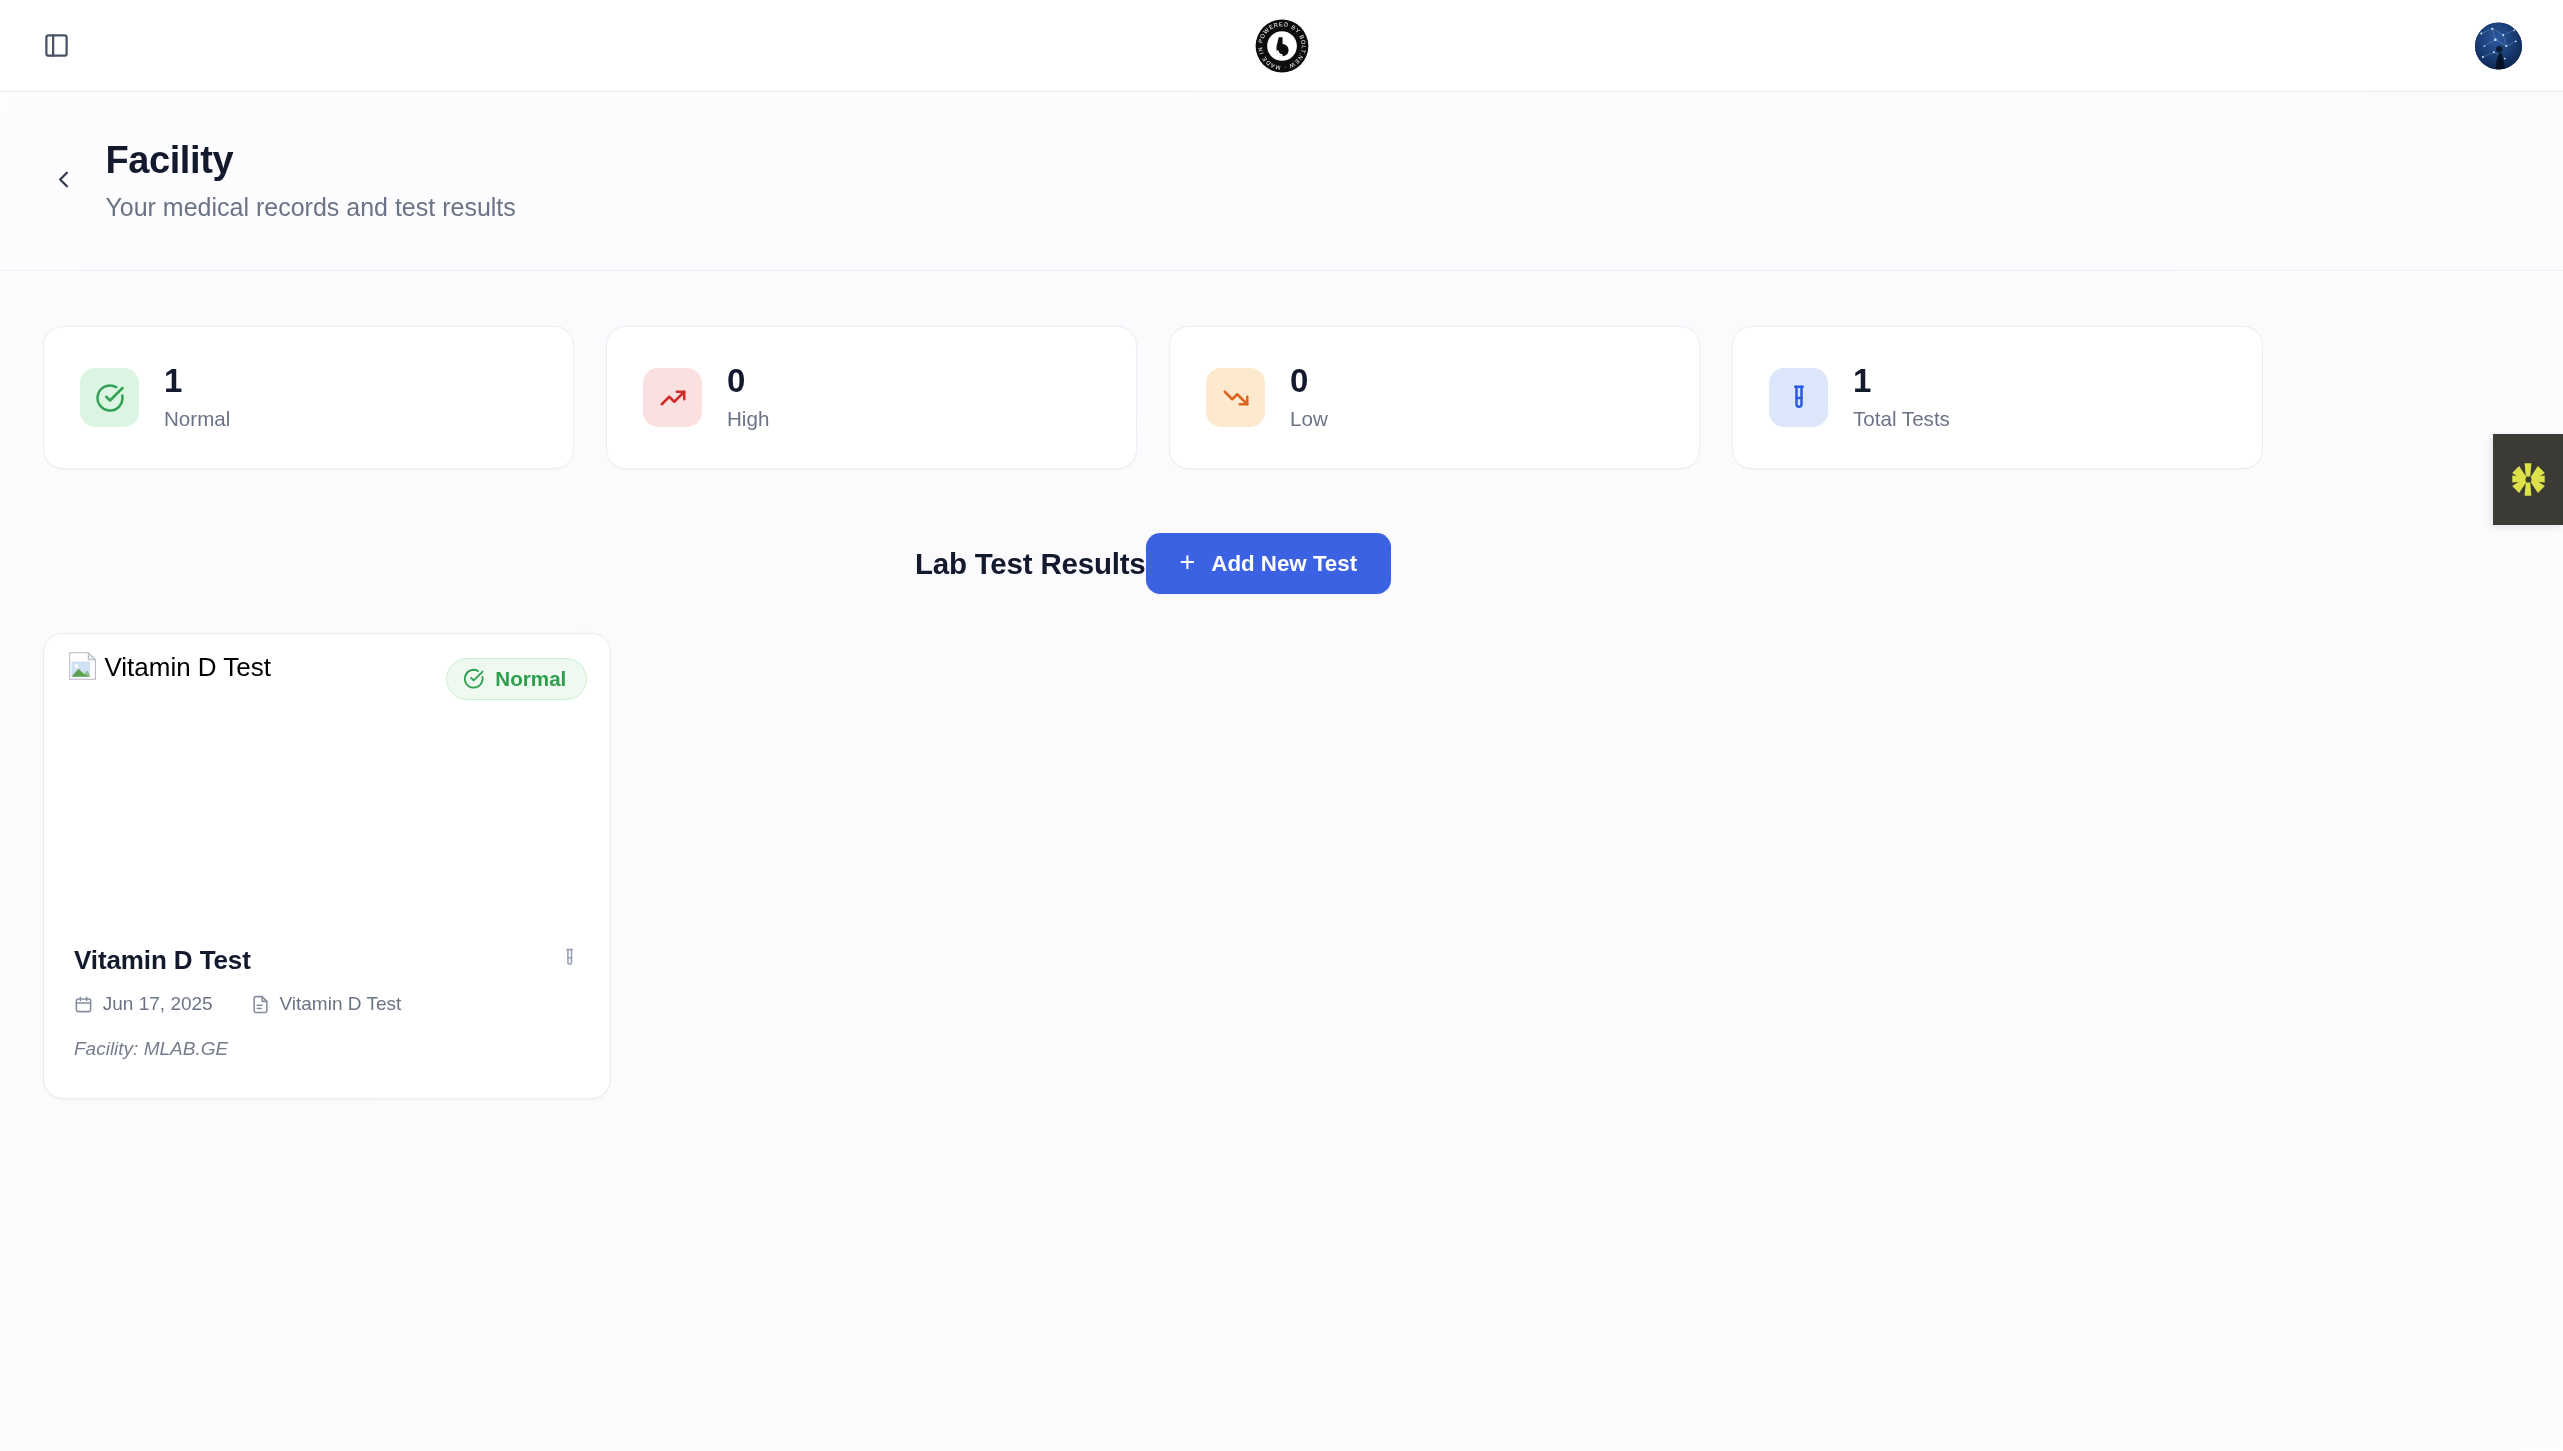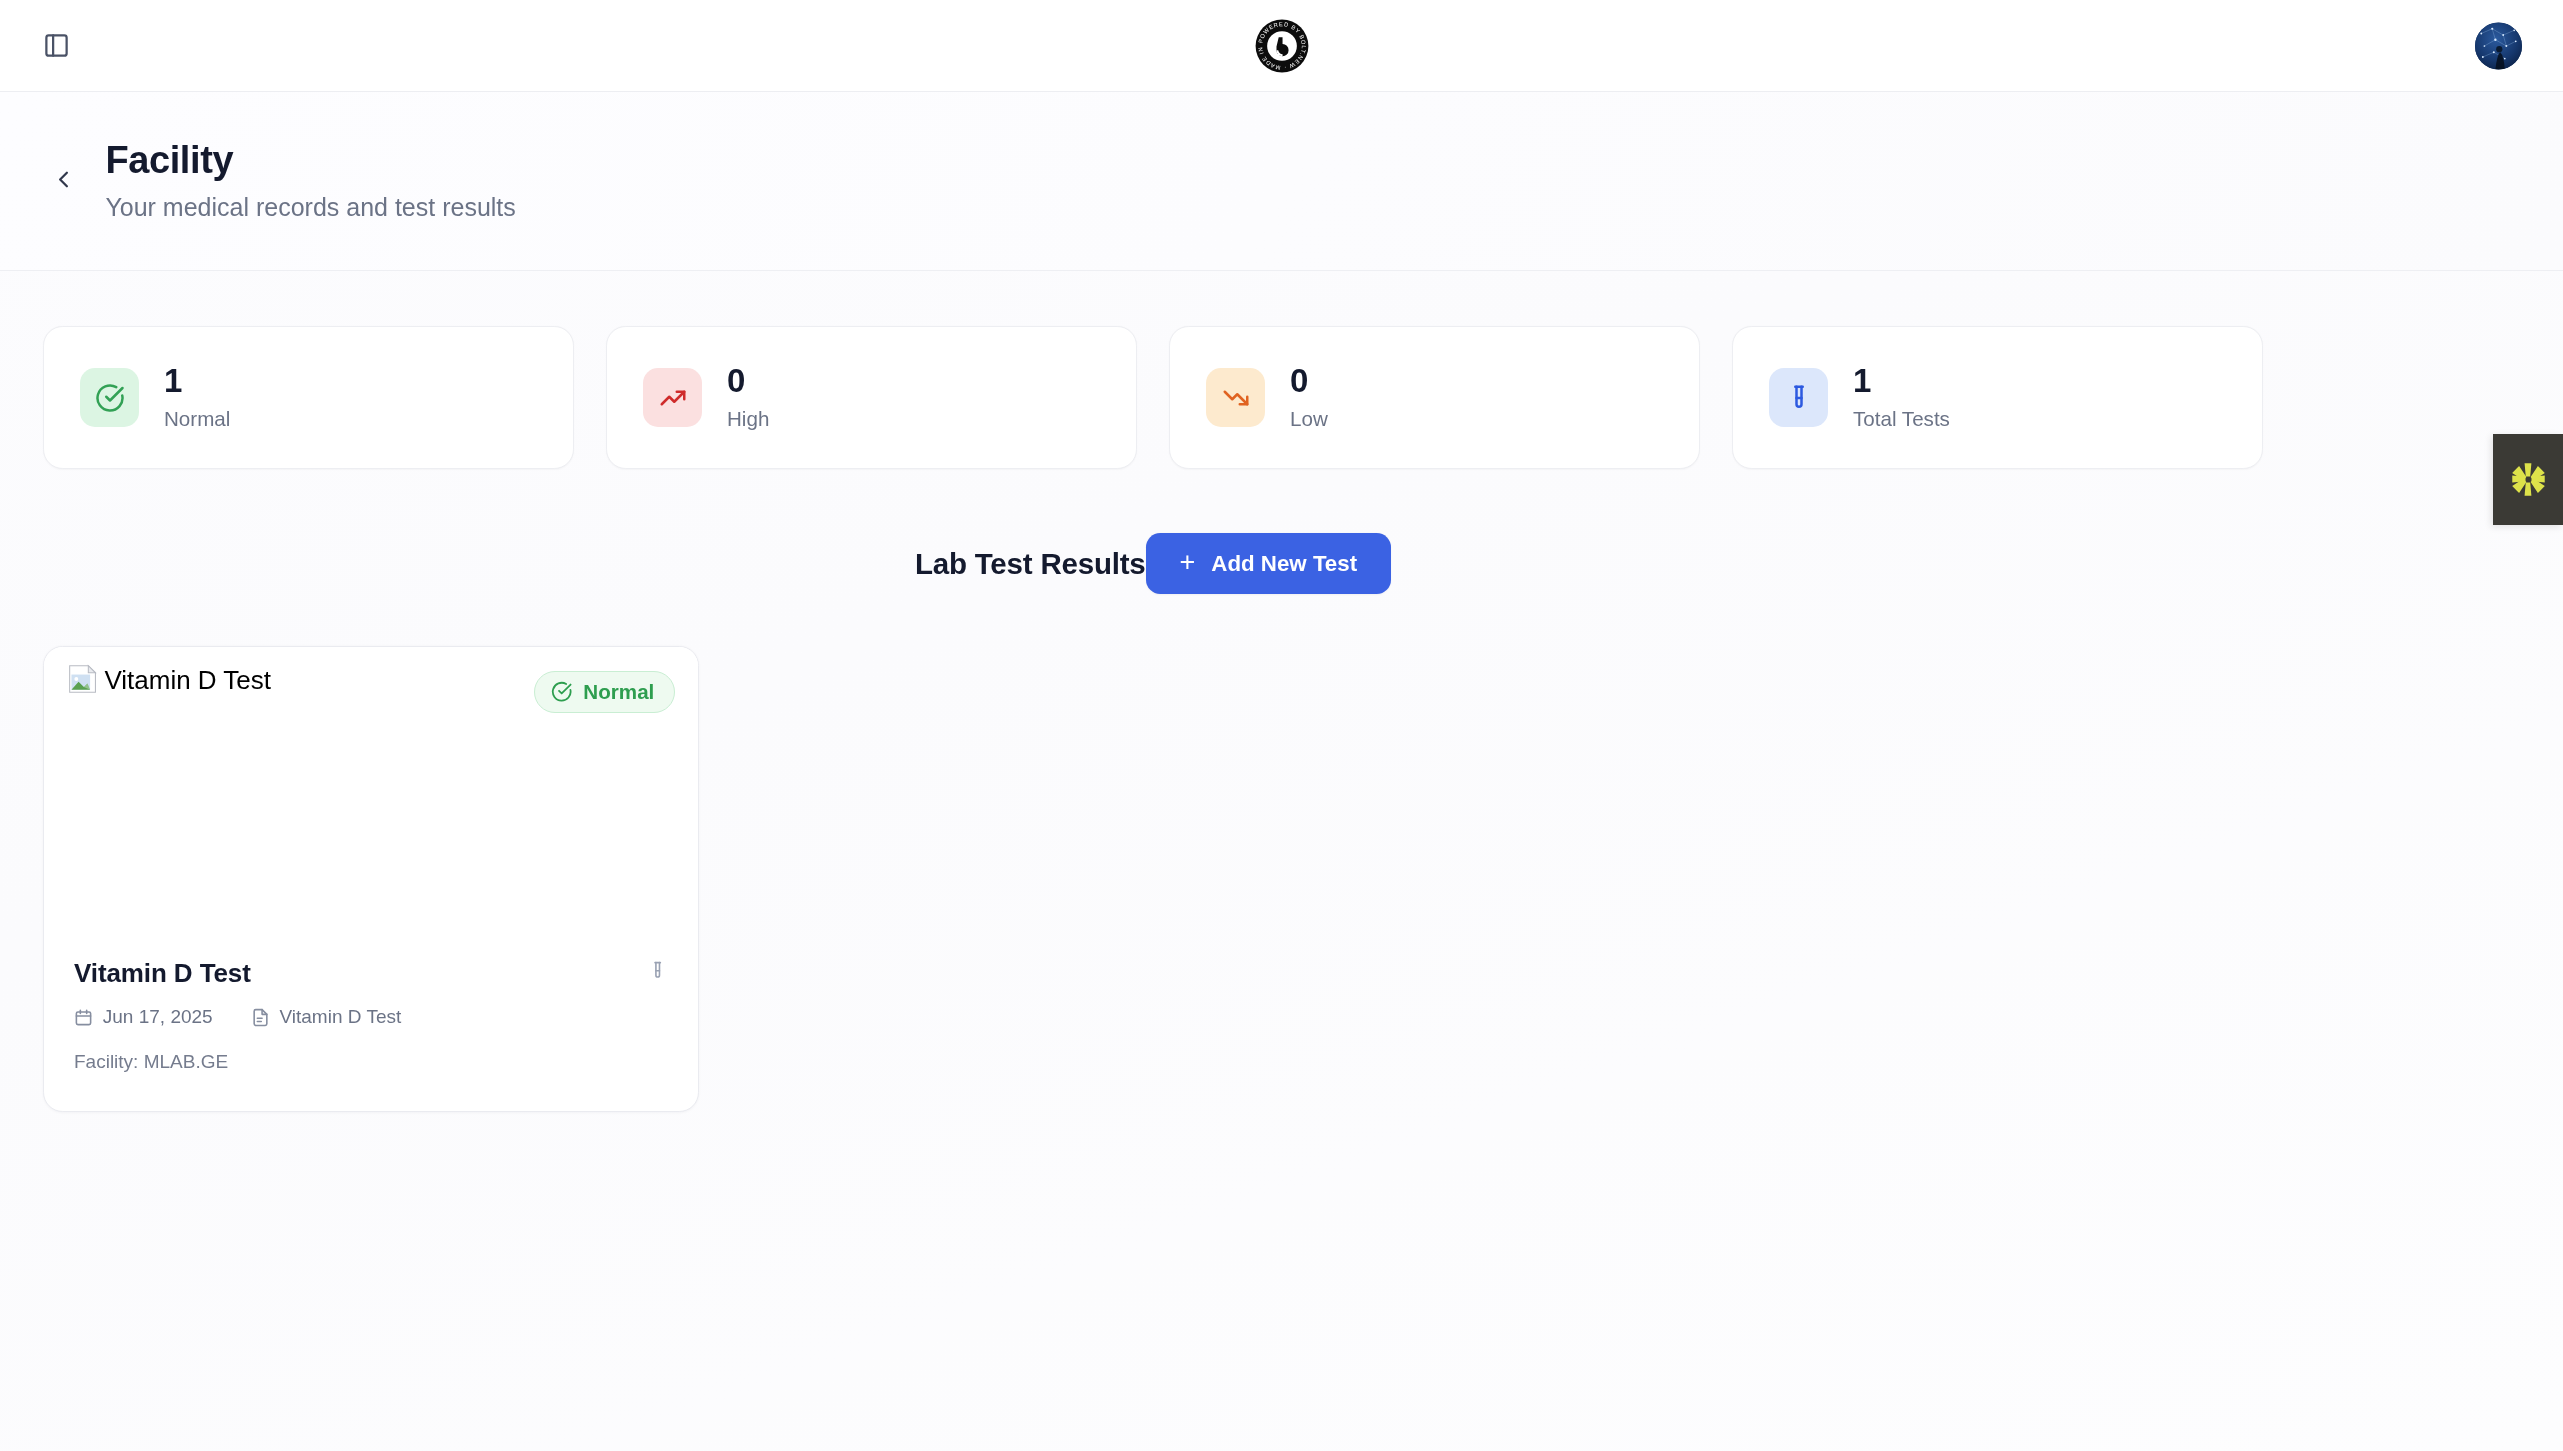--- a/index.html
+++ b/index.html
@@ -180,28 +180,27 @@
   }
 
   
   .cards-grid {
     margin-top: 39px;
     display: flex;
     flex-wrap: wrap;
     gap: 36px;
   }
   .test-card {
-    width: 656px;
+    width: 568px;
     background: #ffffff;
     border: 0.9px solid #eaebf0;
     border-radius: 19.7px;
     overflow: hidden;
     box-shadow: 0 0.9px 2.7px rgba(16, 24, 40, 0.04);
     cursor: pointer;
-    margin-top: 13px;
   }
   .test-card-media {
     position: relative;
     height: 304px;
     background: #ffffff;
     padding: 19.7px 23px;
   }
   .broken-img {
     display: inline-flex;
     align-items: flex-start;
@@ -274,20 +273,21 @@
   .test-desc {
     margin-top: 23px;
     font-size: 22.3px;
     color: #39415a;
     line-height: 1.35;
   }
   .test-facility {
     margin-top: 23px;
     font-size: 19px;
     color: #757c8e;
+    font-style: italic;
   }
 
   
   .edge-tab {
     position: fixed;
     right: 0;
     top: 434px;
     width: 70px;
     height: 91px;
     background: #3b3a35;

